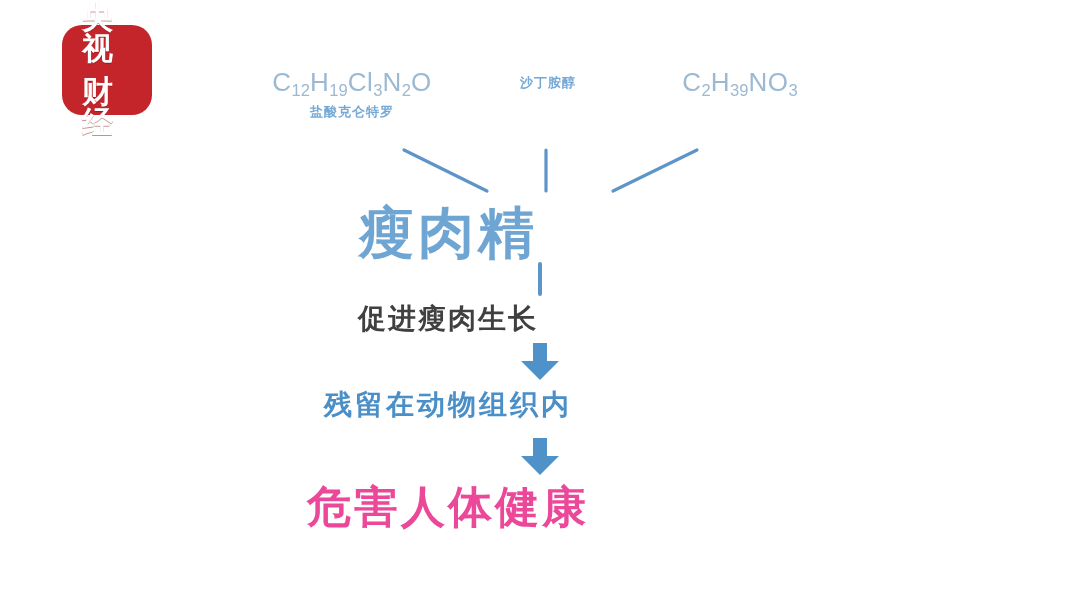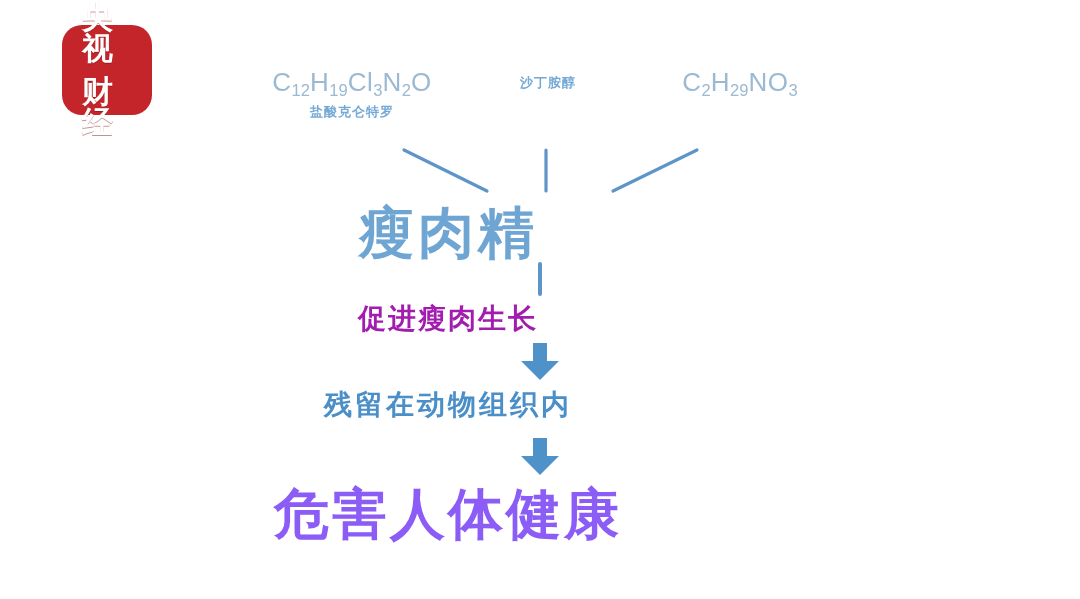--- a/index.html
+++ b/index.html
@@ -112,38 +112,38 @@
   #stage-main {
     top: 196px;
     color: #6fa5d2;
     font-size: 56px;
     font-weight: bold;
     letter-spacing: 4px;
     font-family: "DejaVu Sans", "Liberation Sans", sans-serif;
   }
   #stage-grow {
     top: 300px;
-    color: #a21caf;
+    color: #404040;
     font-size: 28px;
     font-weight: bold;
     letter-spacing: 2px;
     font-family: "DejaVu Sans", "Liberation Sans", sans-serif;
   }
   #stage-residue {
     top: 386px;
     color: #4a8fc8;
     font-size: 28px;
     font-weight: bold;
     letter-spacing: 3px;
     font-family: "DejaVu Sans", "Liberation Sans", sans-serif;
   }
   #stage-harm {
     top: 478px;
-    color: #8b5cf6;
-    font-size: 55px;
+    color: #ec4899;
+    font-size: 44px;
     font-weight: bold;
     letter-spacing: 3px;
     font-family: "DejaVu Sans", "Liberation Sans", sans-serif;
   }
 
   
   .block-arrow {
     position: absolute;
     width: 44px;
     height: 38px;
@@ -169,21 +169,21 @@
     </div>
     <div class="drug-name">盐酸克仑特罗</div>
   </div>
 
   <div class="compound" id="compound-1">
     <div class="drug-name">沙丁胺醇</div>
   </div>
 
   <div class="compound" id="compound-2">
     <div class="formula">
-      <span>C</span><sub>2</sub><span>H</span><sub>29</sub><span>NO</span><sub>3</sub>
+      <span>C</span><sub>2</sub><span>H</span><sub>39</sub><span>NO</span><sub>3</sub>
     </div>
   </div>
 
   <div class="stage" id="stage-main">瘦肉精</div>
 
   <div class="stage" id="stage-grow">促进瘦肉生长</div>
 
   <svg class="block-arrow" id="arrow-0" viewBox="0 0 44 38">
     <path d="M15 0 H29 V18 H41 L22 37 L3 18 H15 Z" fill="#4e92c9"></path>
   </svg>

